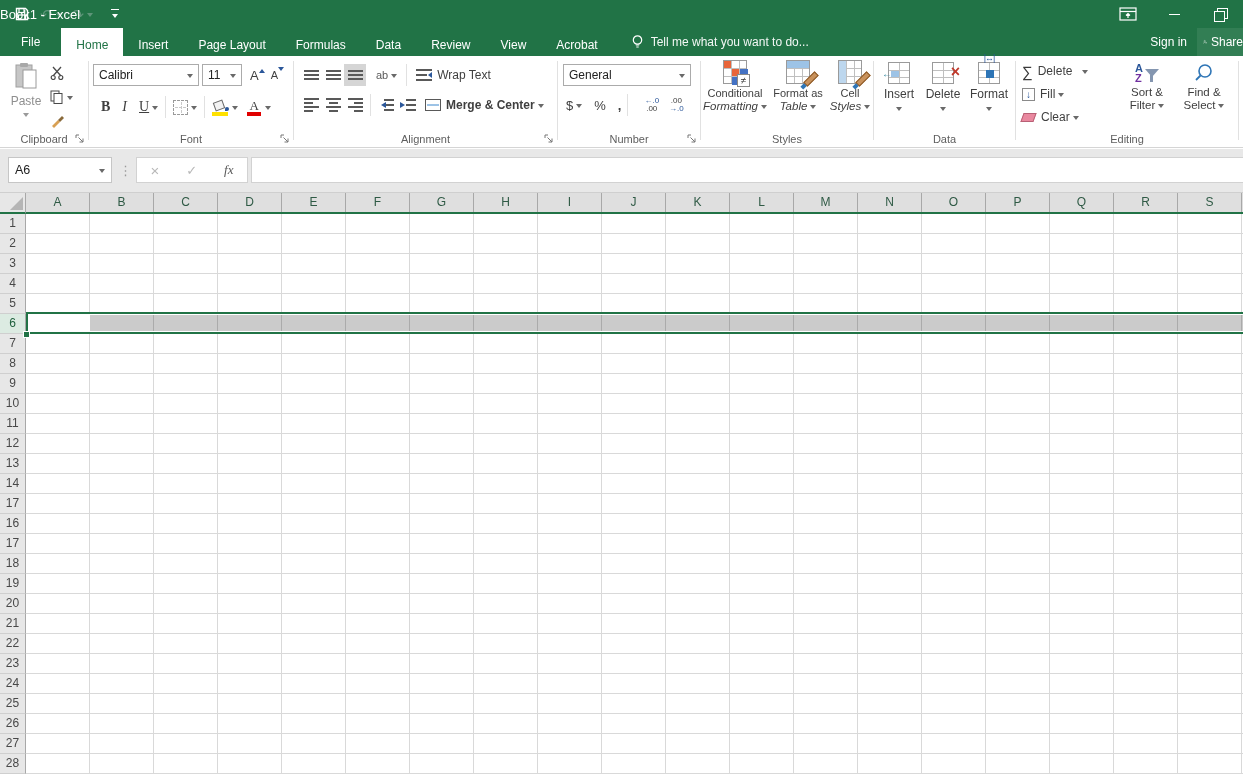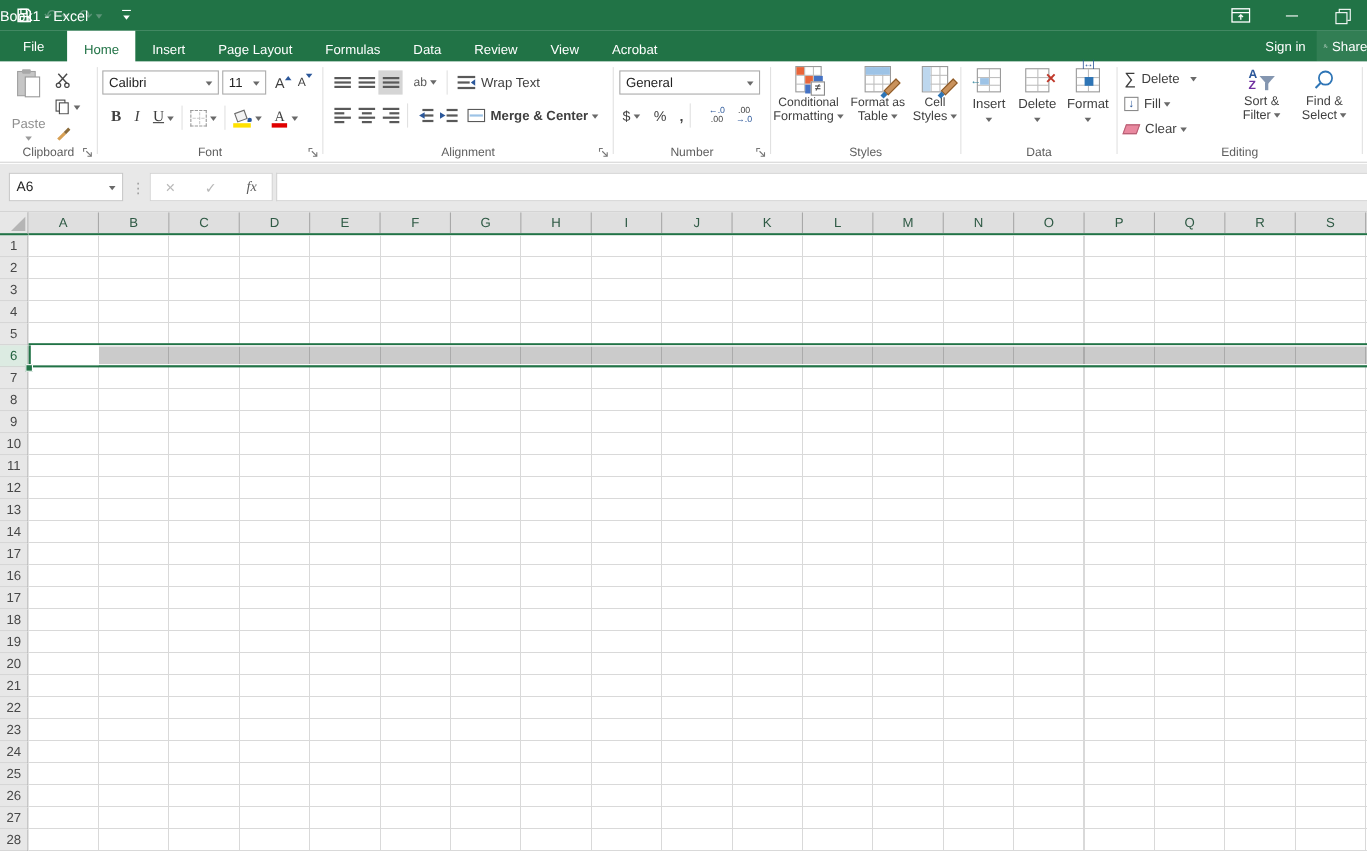--- a/index.html
+++ b/index.html
@@ -37,21 +37,21 @@
   
   .ribbon { position:absolute; left:0; top:56px; width:100%; height:92px; background:#fff; border-bottom:1px solid #d5d5d5; }
   .gsep { position:absolute; top:5px; bottom:7px; width:1px; background:#e1e1e1; }
   .group { position:absolute; top:0; height:91px; }
   .glabel { position:absolute; bottom:2px; left:0; right:0; text-align:center; font-size:11px; color:#5e5e5e; }
   .dlg { position:absolute; right:3px; bottom:3px; }
   .icobtn { display:flex; align-items:center; justify-content:center; }
 
   
   .paste-big { position:absolute; left:6px; top:6px; width:40px; height:74px; display:flex; flex-direction:column; align-items:center; color:#8f8f8f; }
-  .paste-big .lbl { margin-top:15px; }
+  .paste-big .lbl { margin-top:4px; }
   .clip-mini { position:absolute; left:50px; top:8px; display:flex; flex-direction:column; gap:6px; }
   .clip-mini .row { height:18px; display:flex; align-items:center; }
 
   
   .combo { background:#fff; border:1px solid #ababab; display:flex; align-items:center; padding:0 5px; height:22px; }
   .combo .val { flex:1; font-size:12px; color:#222; }
   .fgrow1 { position:absolute; left:4px; top:8px; display:flex; align-items:center; }
   .fgrow2 { position:absolute; left:6px; top:38px; display:flex; align-items:center; height:26px; }
   .fsbtn { font-size:13px; color:#3f3f3f; position:relative; margin-left:8px; }
   .fsbtn .tri { position:absolute; right:-6px; top:-2px; width:0; height:0; border:3px solid transparent; }
@@ -97,21 +97,21 @@
 
   
   .numrow2 { position:absolute; left:8px; top:38px; display:flex; align-items:center; }
   .numsym { font-size:13px; color:#3f3f3f; }
   .decbtn { display:flex; flex-direction:column; align-items:center; line-height:8px; font-size:8px; color:#2b579a; margin-left:10px; }
   .decbtn span { white-space:nowrap; }
 
   
   .bigbtn { position:absolute; top:4px; display:flex; flex-direction:column; align-items:center; color:#3f3f3f; }
   .bigbtn .l1 { margin-top:3px; font-size:11px; line-height:13px; white-space:nowrap; }
-  .bigbtn .l2 { font-size:11.5px; line-height:13px; white-space:nowrap; }
+  .bigbtn .l2 { font-size:11.5px; line-height:13px; white-space:nowrap;font-style:italic; }
   .mini-grid { position:relative; width:24px; height:24px; border:1px solid #9a9a9a; background:
       linear-gradient(#bfbfbf 0 0) 0 7px/100% 1px no-repeat,
       linear-gradient(#bfbfbf 0 0) 0 15px/100% 1px no-repeat,
       linear-gradient(#bfbfbf 0 0) 7px 0/1px 100% no-repeat,
       linear-gradient(#bfbfbf 0 0) 15px 0/1px 100% no-repeat, #fff; }
   .cf-red1{position:absolute;left:0;top:0;width:7px;height:7px;background:#e8653a}
   .cf-red2{position:absolute;left:8px;top:8px;width:7px;height:7px;background:#e8653a}
   .cf-blue1{position:absolute;left:16px;top:8px;width:8px;height:7px;background:#4472c4}
   .cf-blue2{position:absolute;left:8px;top:16px;width:7px;height:8px;background:#4472c4}
   .neqbox { position:absolute; right:-4px; bottom:-4px; width:13px; height:13px; background:#fff; border:1px solid #8a8a8a; font-size:10px; line-height:11px; text-align:center; color:#333; }
@@ -229,20 +229,27 @@
   <div class="tabrow">
     <div class="rtab file">File</div>
     <div class="rtab active">Home</div>
     <div class="rtab">Insert</div>
     <div class="rtab">Page Layout</div>
     <div class="rtab">Formulas</div>
     <div class="rtab">Data</div>
     <div class="rtab">Review</div>
     <div class="rtab">View</div>
     <div class="rtab">Acrobat</div>
+    <div class="tellme">
+      <svg width="13" height="16" viewBox="0 0 13 16">
+          <circle cx="6.5" cy="6" r="4.2" fill="none" stroke="#fff" stroke-width="1.2"></circle>
+          <path d="M4.8 11 h3.4 M5.3 13 h2.4" stroke="#fff" stroke-width="1.2" fill="none"></path>
+        </svg>
+      <span>Tell me what you want to do...</span>
+    </div>
     <div class="signin">Sign in</div>
     <div class="share">
       <svg width="14" height="14" viewBox="0 0 14 14">
           <circle cx="6" cy="4" r="2.6" fill="none" stroke="#fff" stroke-width="1.2"></circle>
           <path d="M1.5 12.5 c0-3 2-4.5 4.5-4.5 s4.5 1.5 4.5 4.5" fill="none" stroke="#fff" stroke-width="1.2"></path>
           <path d="M10.5 9.5 h3 M12 8 v3" stroke="#fff" stroke-width="1.2"></path>
         </svg>
       <span>Share</span>
     </div>
   </div>

